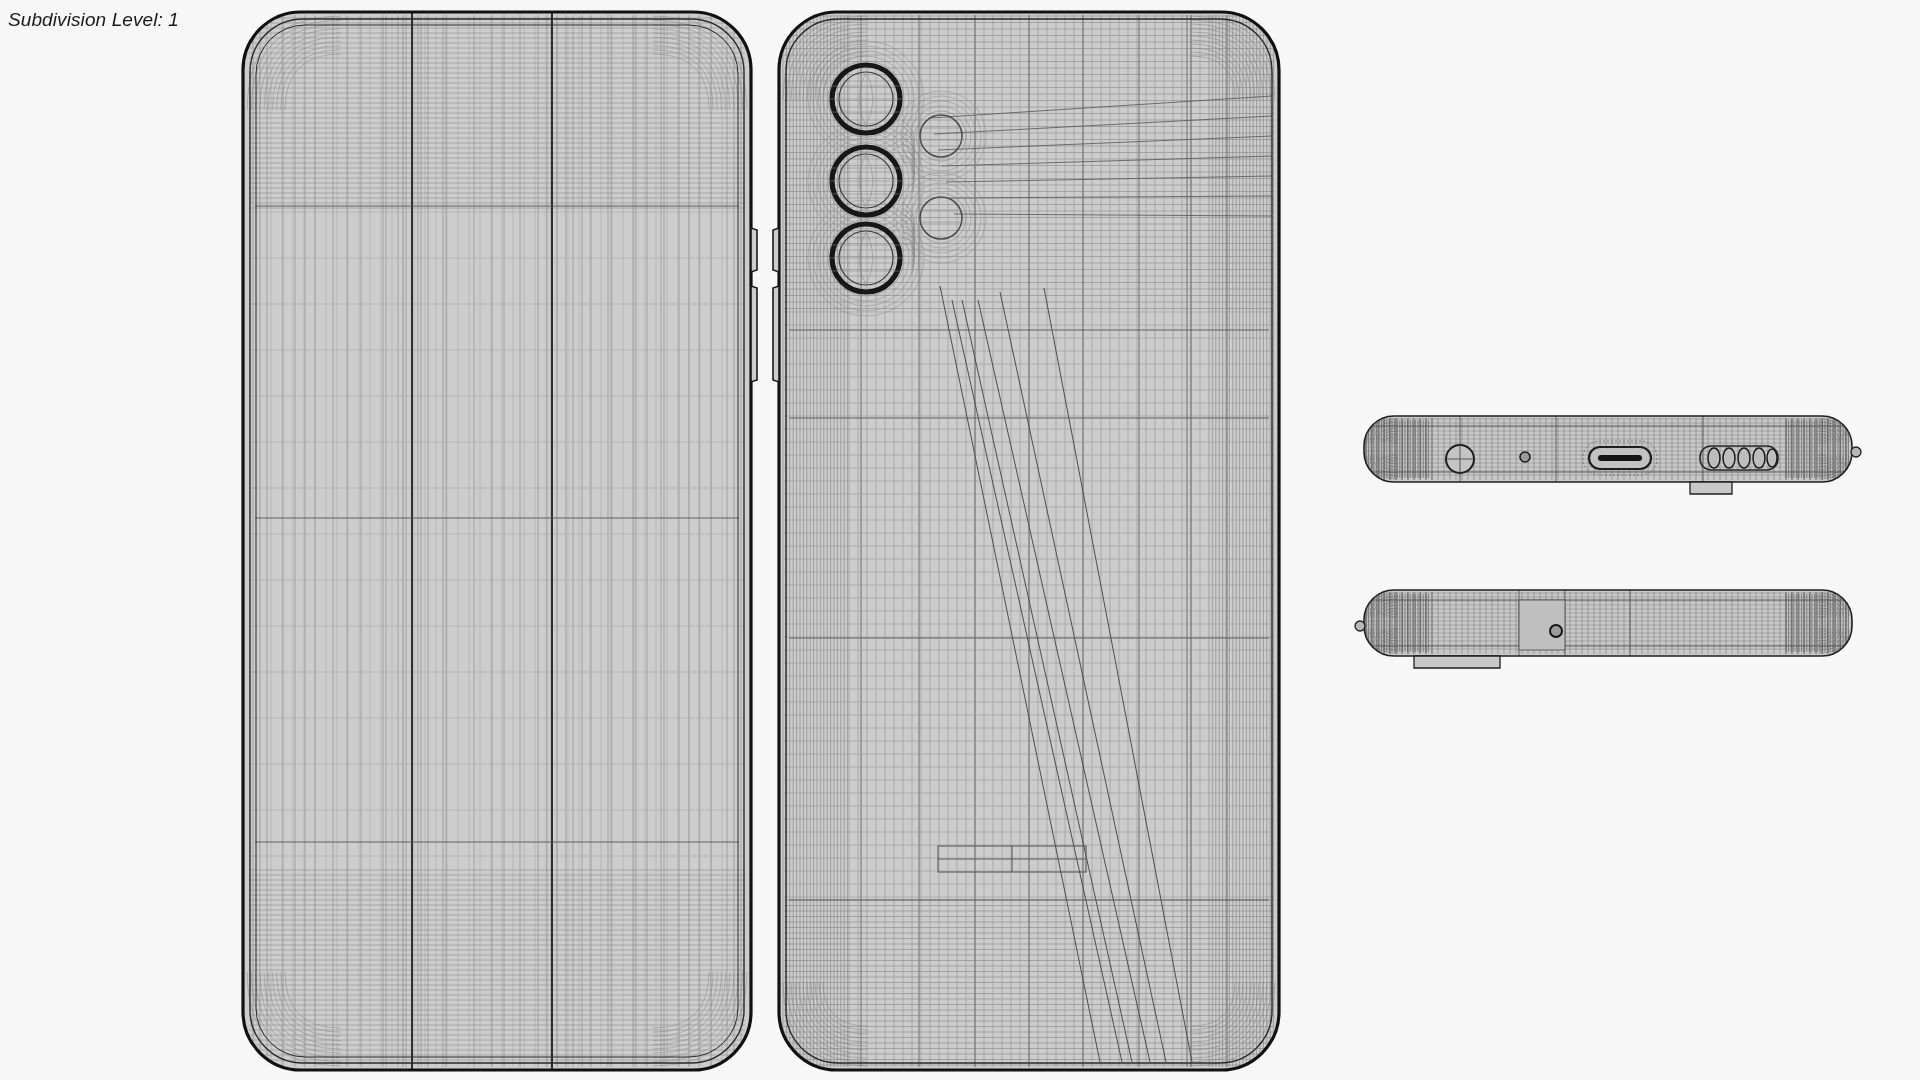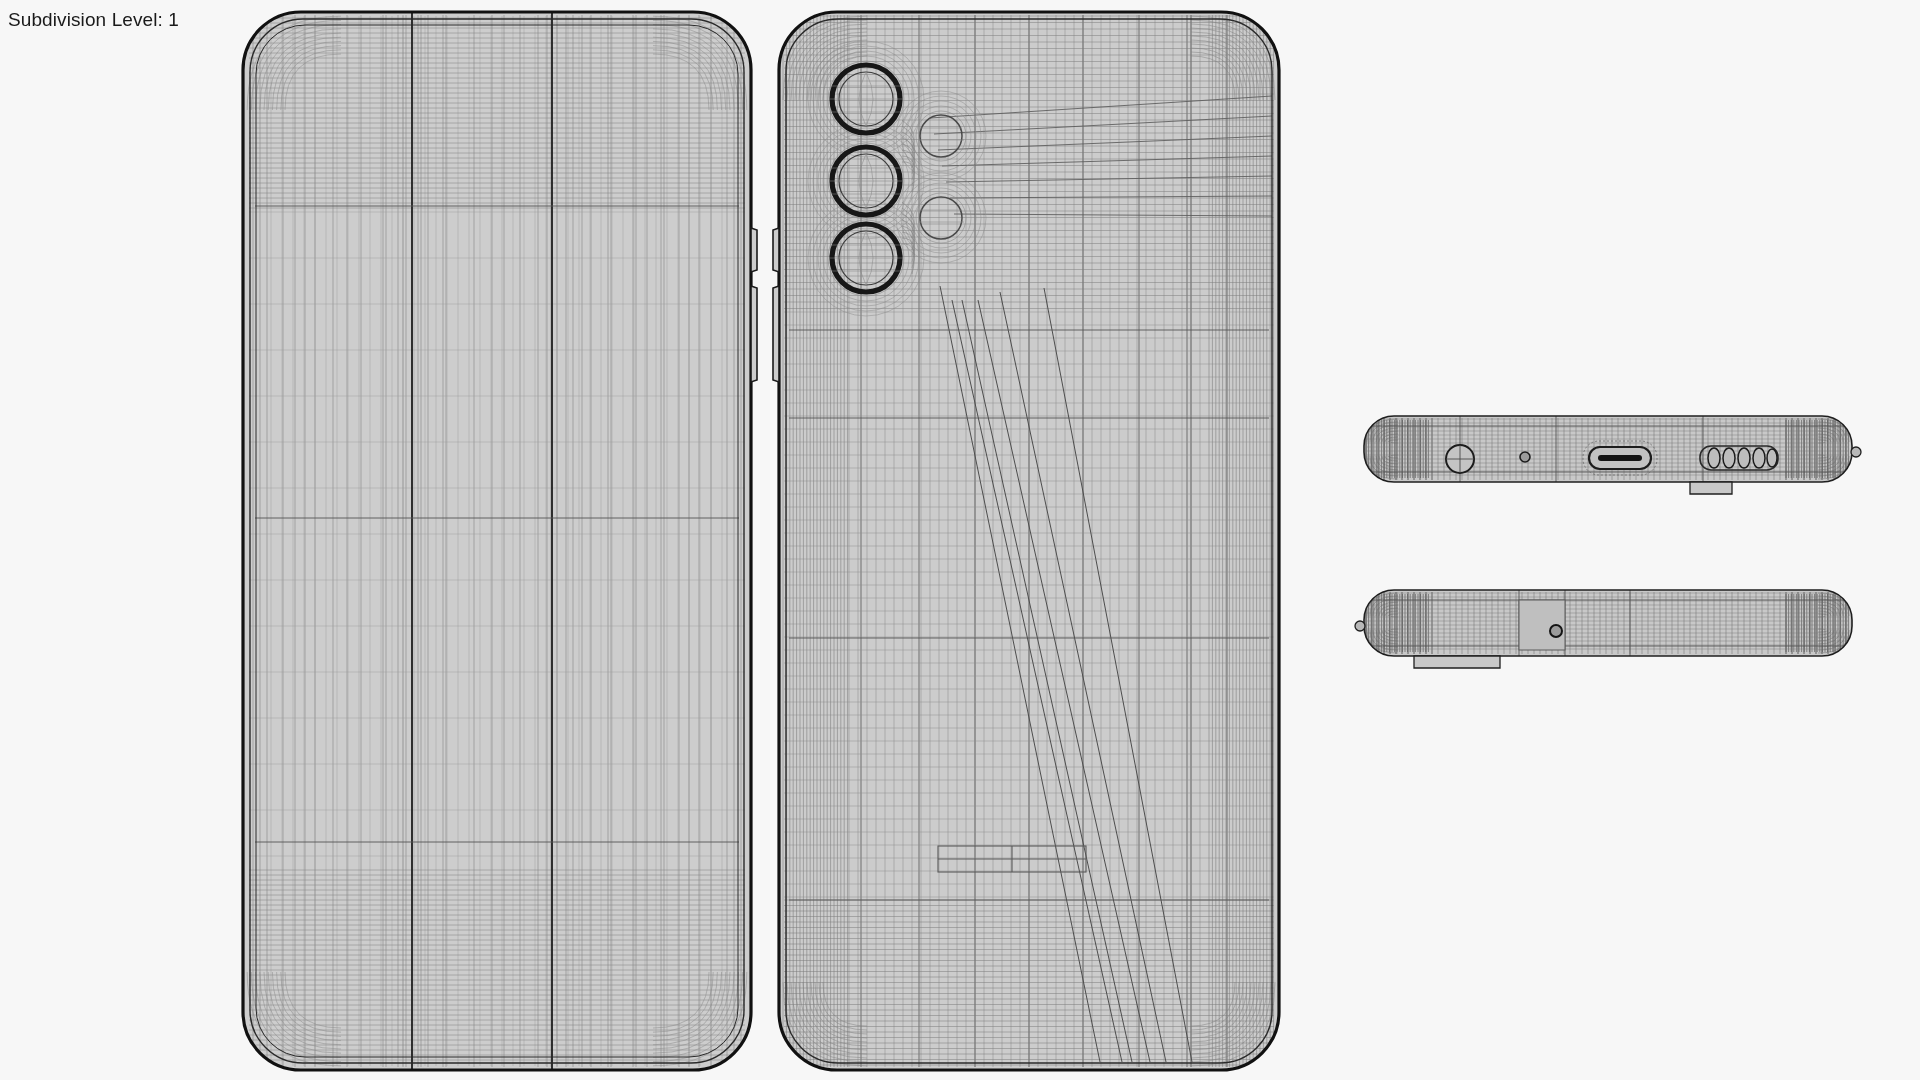--- a/index.html
+++ b/index.html
@@ -14,20 +14,21 @@
     overflow: hidden;
     font-family: "Liberation Sans", sans-serif;
     position: relative;
   }
   #viewport {
     position: absolute;
     left: 0; top: 0;
     width: 1920px;
     height: 1080px;
     background: #f7f7f7;
+    font-style: italic;
   }
   #hud-label {
     position: absolute;
     left: 8px;
     top: 9px;
     font-family: "Liberation Sans", sans-serif;
     font-size: 19px;
     line-height: 22px;
     color: #1a1a1a;
     letter-spacing: 0.1px;

